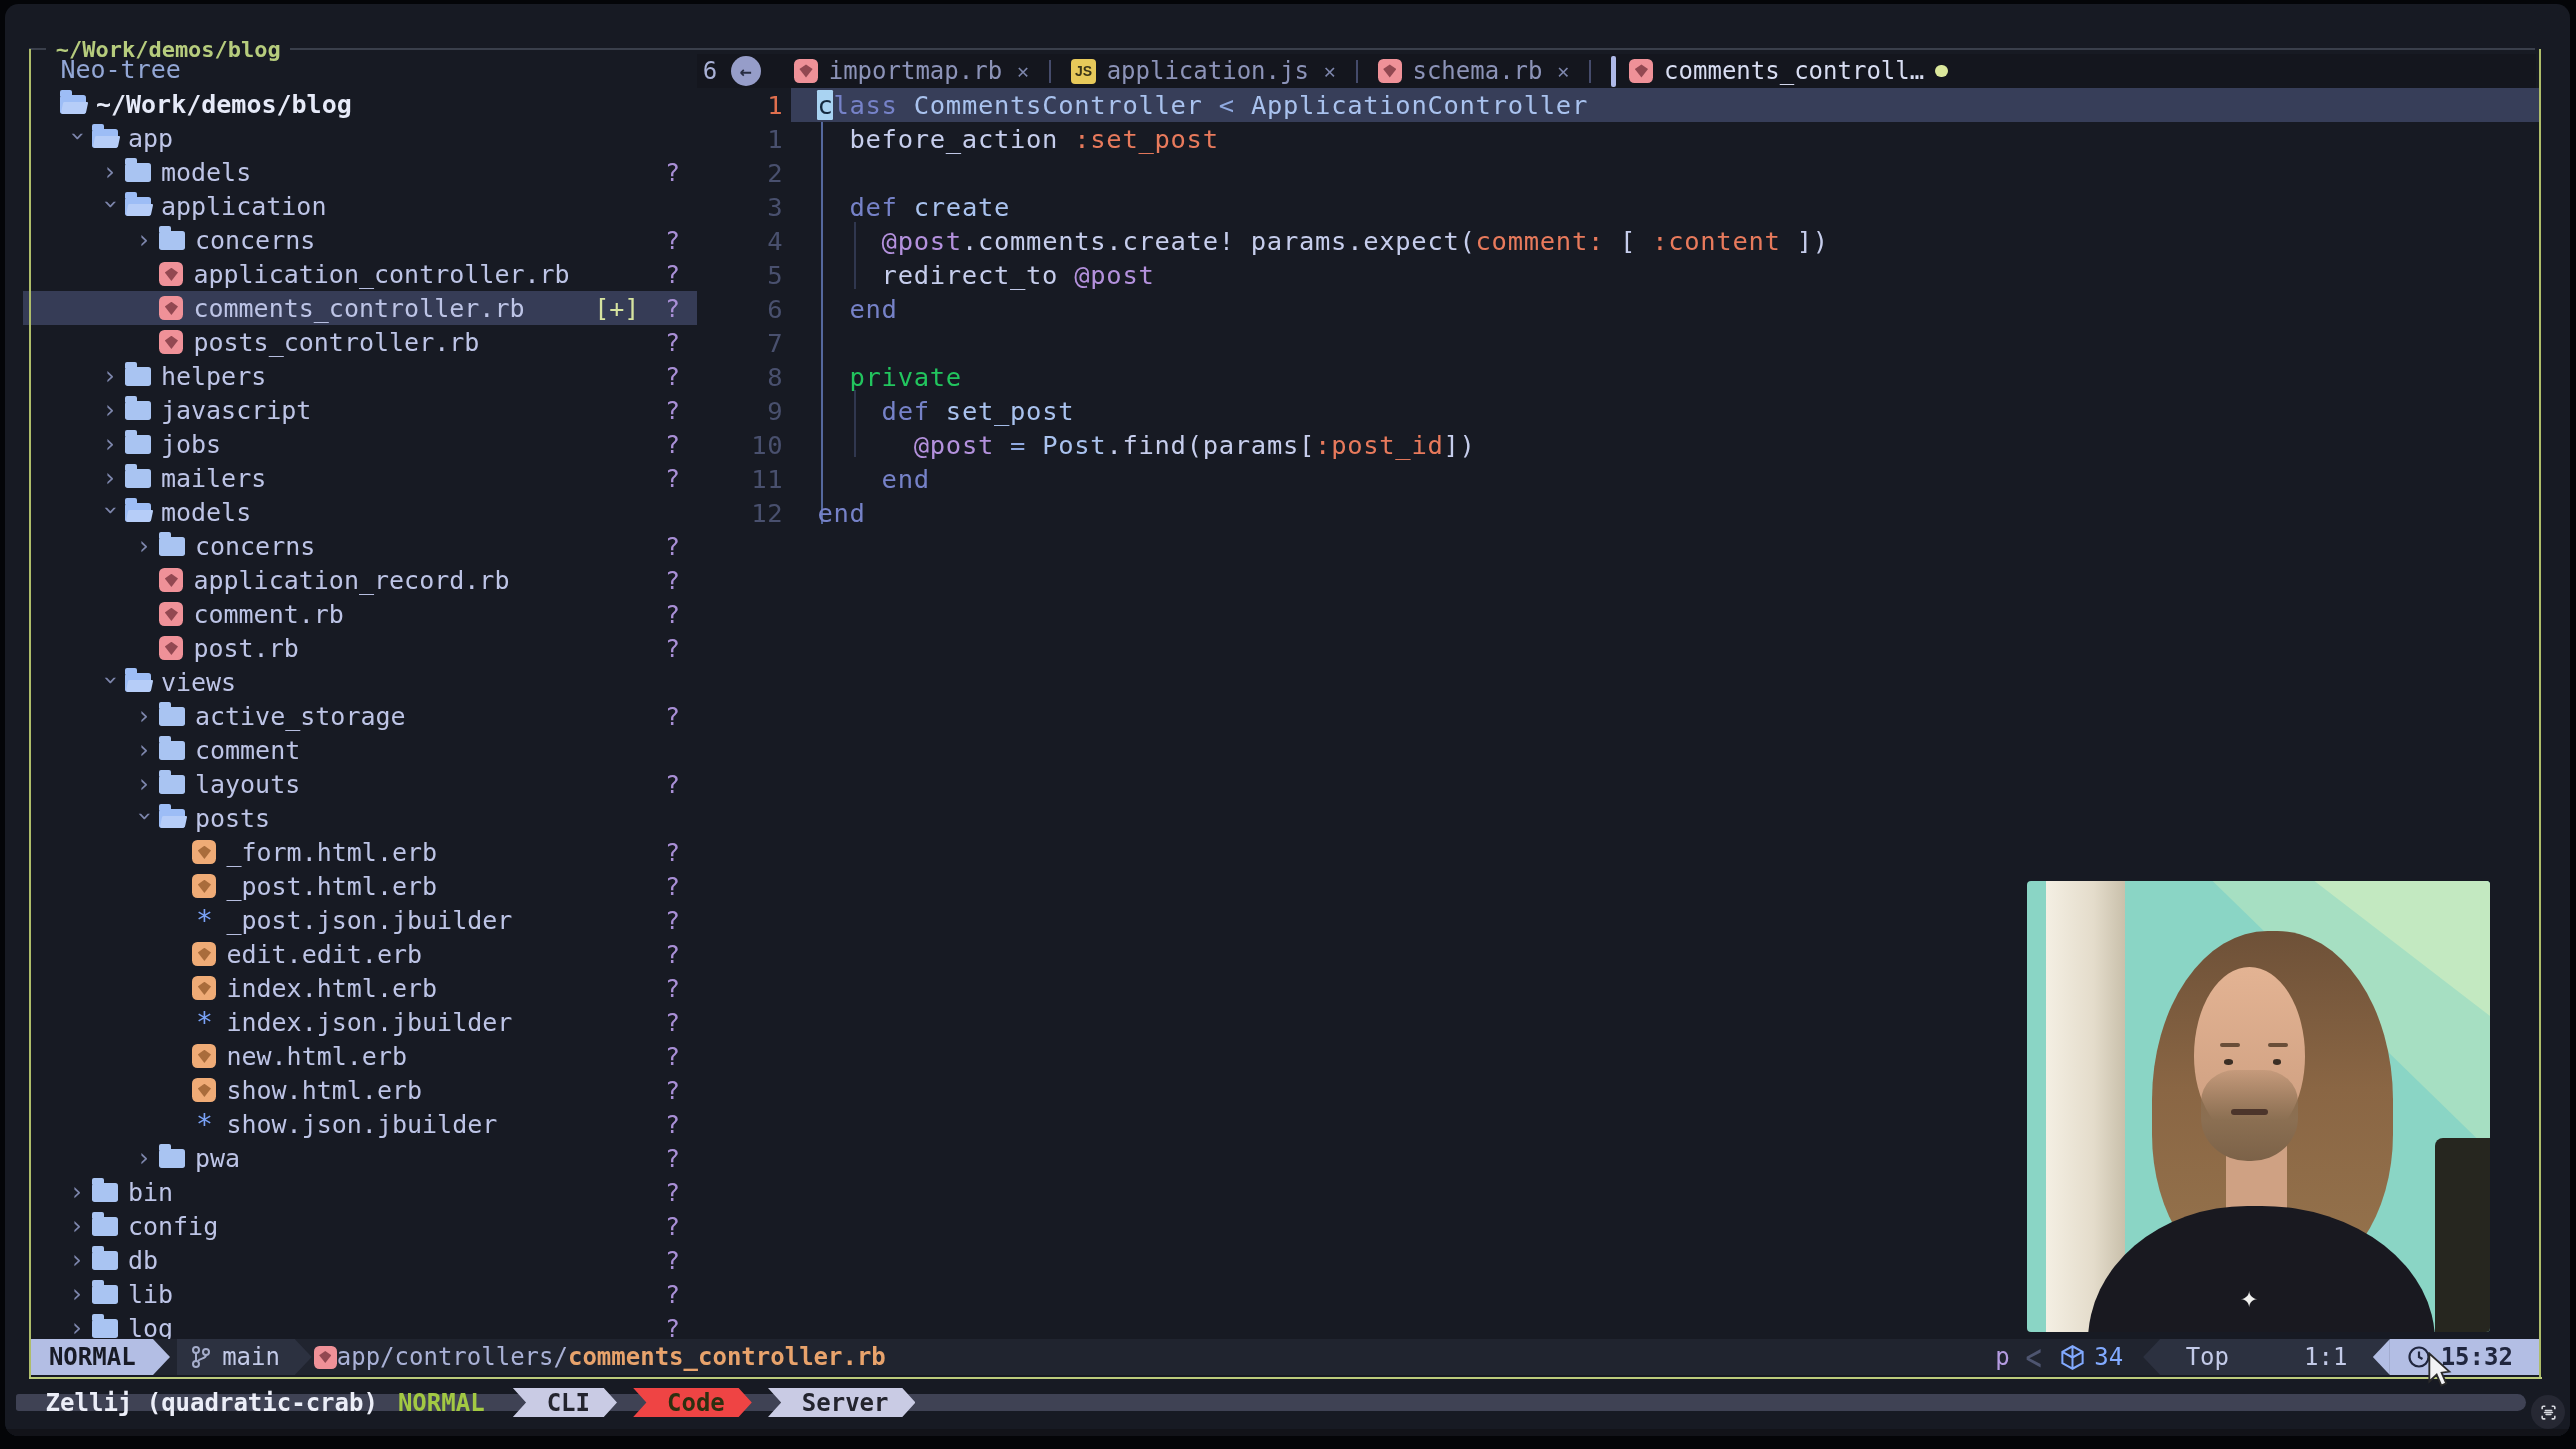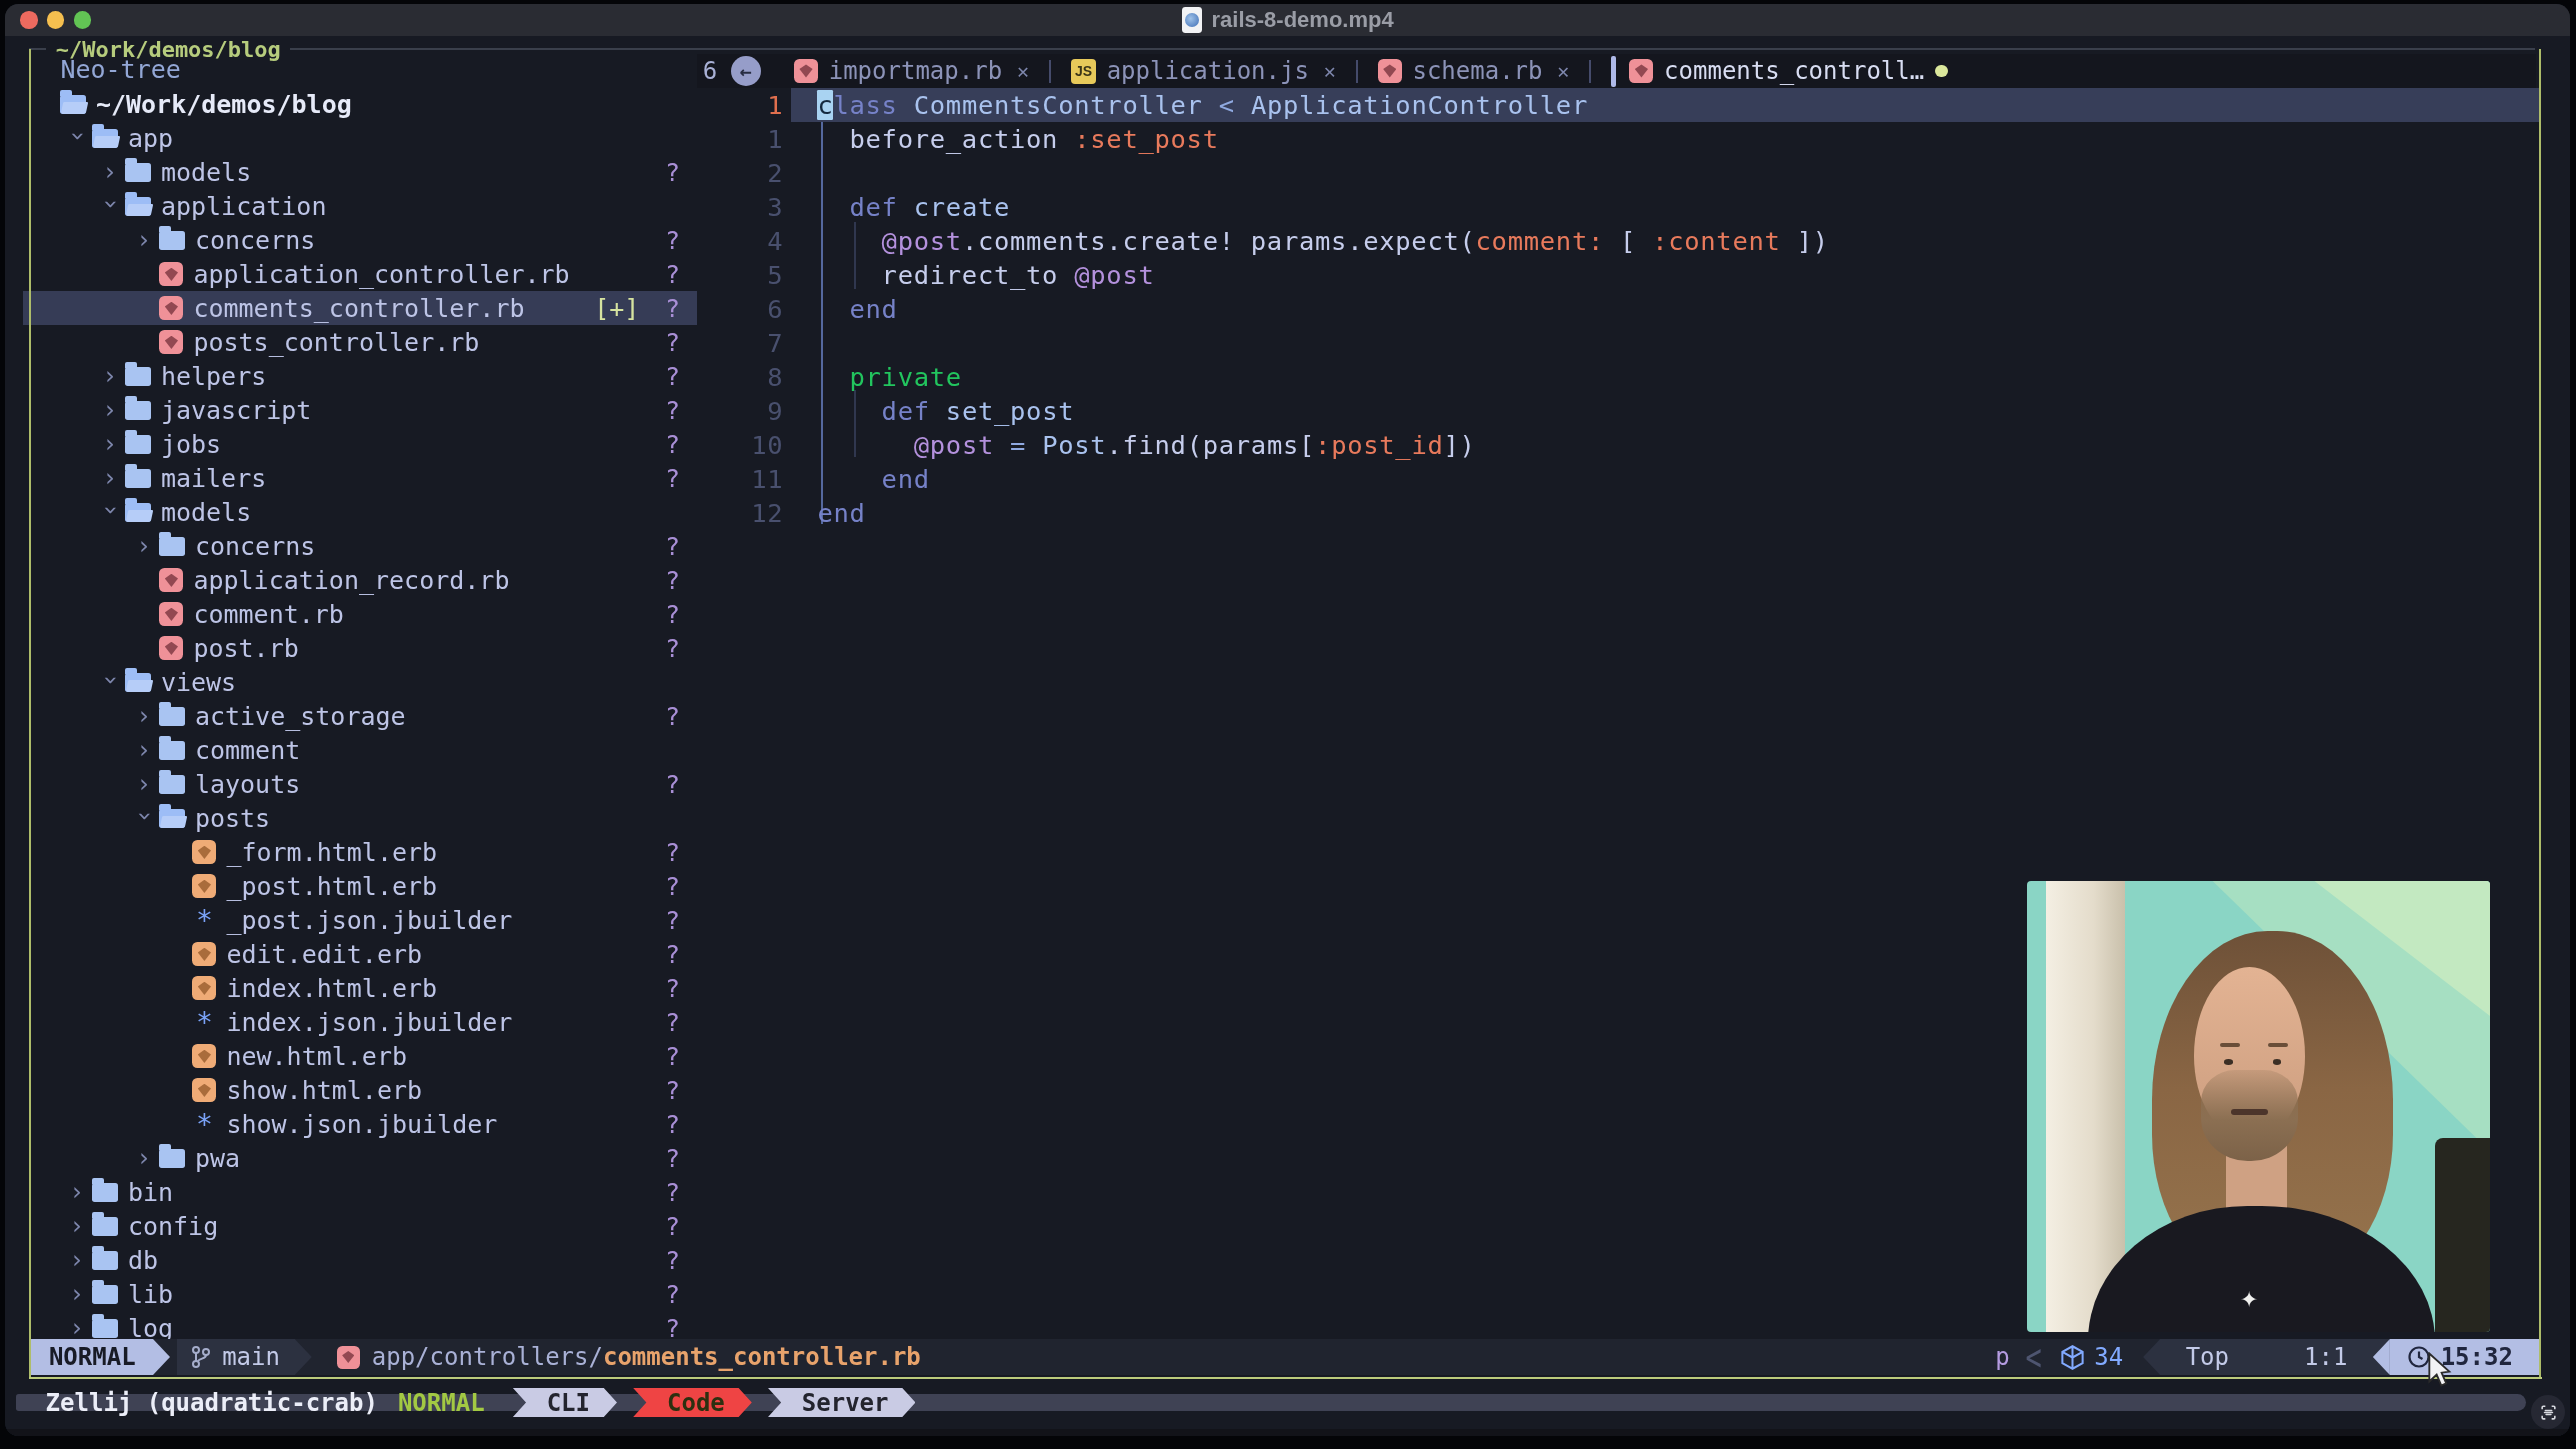--- a/index.html
+++ b/index.html
@@ -90,21 +90,21 @@
            display:flex;align-items:center;}
   .arr{width:17px;position:relative;}
   .arr::before{content:'';position:absolute;inset:0;}
   .arr.r-light::before{background:#b3bee4;clip-path:polygon(0 0,100% 50%,0 100%);}
   .arr.r-dark::before{background:#2c3140;clip-path:polygon(0 0,100% 50%,0 100%);}
   .arr.l-dark::before{background:#2c3140;clip-path:polygon(100% 0,0 50%,100% 100%);}
   .arr.l-light{background:#2c3140;}
   .arr.l-light::before{background:#b3bee4;clip-path:polygon(100% 0,0 50%,100% 100%);}
   .sl-branch{background:#2c3140;display:flex;align-items:center;gap:10.7px;padding:0 14.8px;
              color:#c3cae8;margin-left:6.7px;}
-  .path{margin-left:25px;display:flex;align-items:center;gap:12px;}
+  .path{margin-left:2px;display:flex;align-items:center;}
   .path .icon.gem{width:23px;height:23px;margin-right:0;}
   .path-dir{color:#a9b1d6;}
   .path-file{color:#e8a36c;font-weight:bold;}
   .sr{margin-left:auto;display:flex;align-items:stretch;}
   .sr-p{color:#b49be0;align-self:center;margin-right:16px;}
   .sr-chev{color:#4e5570;font-size:27px;align-self:center;margin-right:17.4px;transform:scaleY(1.35);}
   .sr-cube{align-self:center;margin-right:8px;display:flex;}
   .sr-count{color:#82aaff;align-self:center;margin-right:20px;}
   .sr-pos{background:#2c3140;display:flex;align-items:center;padding:0 25.5px;color:#c3cae8;}
   .sr-pos .cursorpos{margin-left:75px;}
@@ -148,31 +148,20 @@
   .wc-logo{position:absolute;left:46%;bottom:4%;color:#f0f0ee;font-size:29.5px;}
   
   .mouse-cursor{position:absolute;left:2423px;top:1316px;z-index:50;}
   .capture-badge{position:absolute;right:5.4px;bottom:6.7px;width:34px;height:34px;border-radius:50%;
                  background:#262833;display:flex;align-items:center;justify-content:center;z-index:60;}
 </style>
 </head>
 <body>
 
 <div class="window">
-  <div class="titlebar">
-    <div class="lights">
-      <span class="light red"></span>
-      <span class="light yellow"></span>
-      <span class="light green"></span>
-    </div>
-    <div class="title-wrap">
-      <span class="file-ic"></span>
-      <span>rails-8-demo.mp4</span>
-    </div>
-  </div>
 
   <div class="term">
 
     <div class="pane-top">
       <span class="ln short"></span>
       <span class="pt-label">~/Work/demos/blog</span>
       <span class="ln long"></span>
     </div>
 
     <aside class="sidebar">

